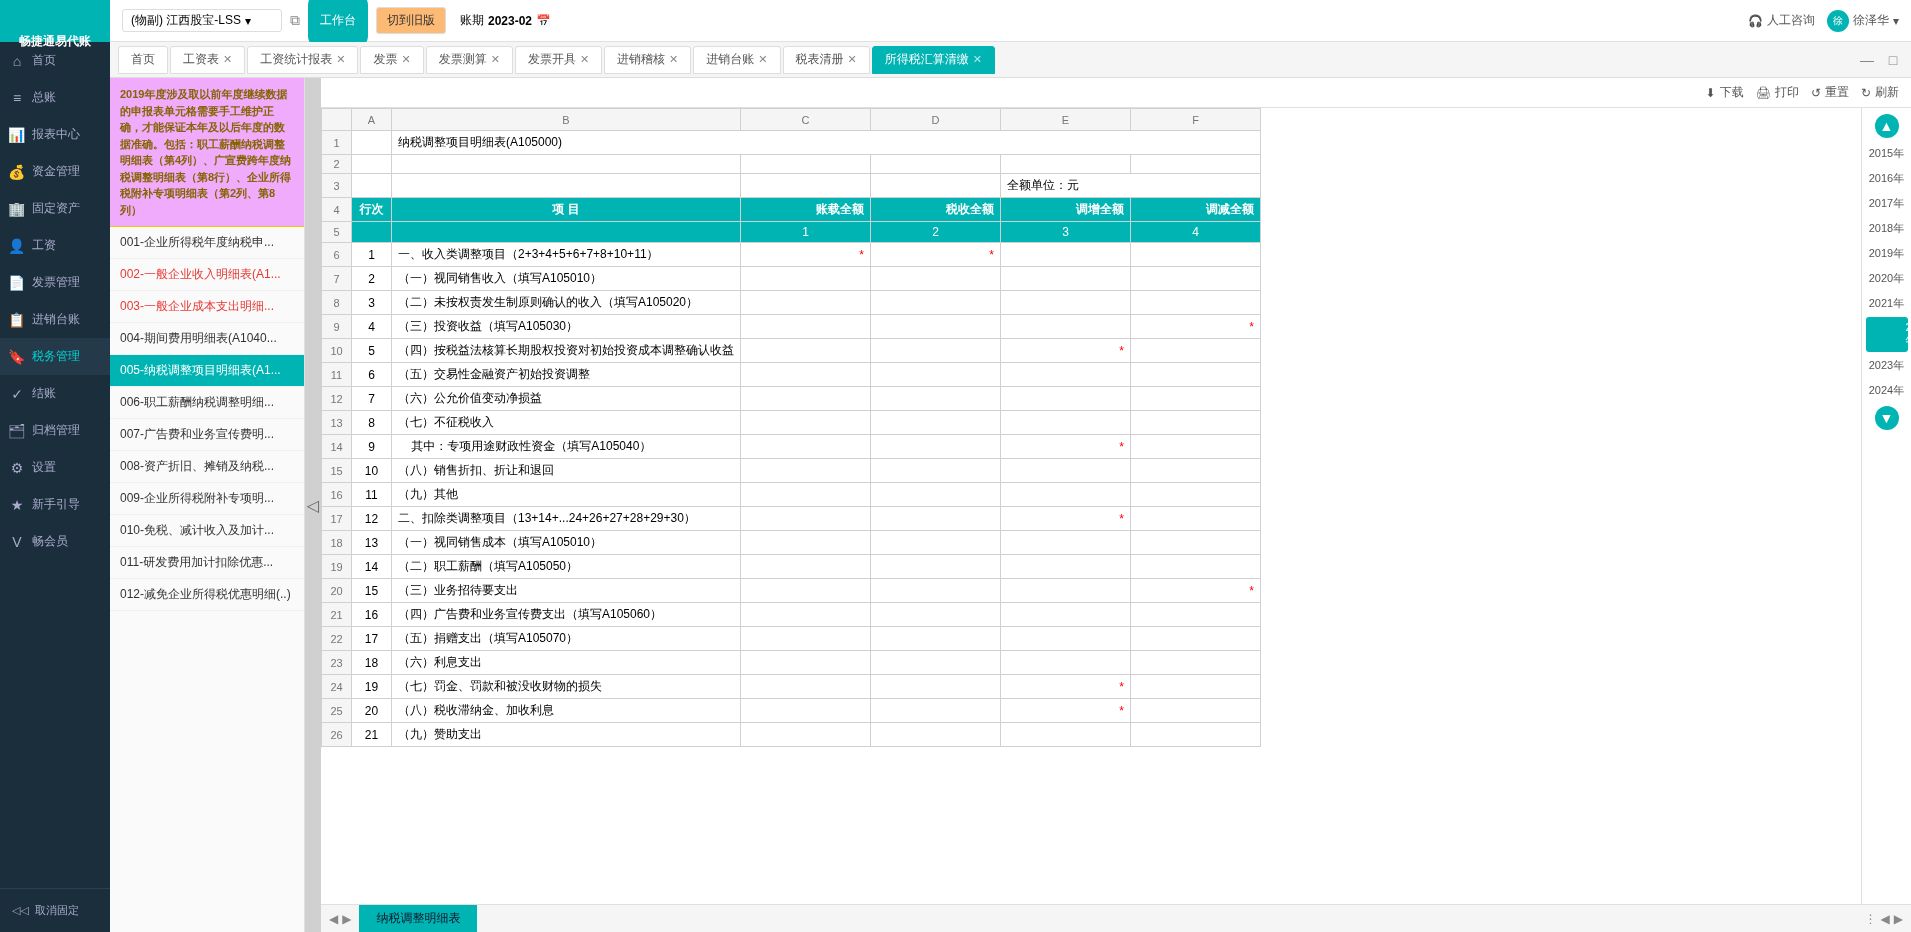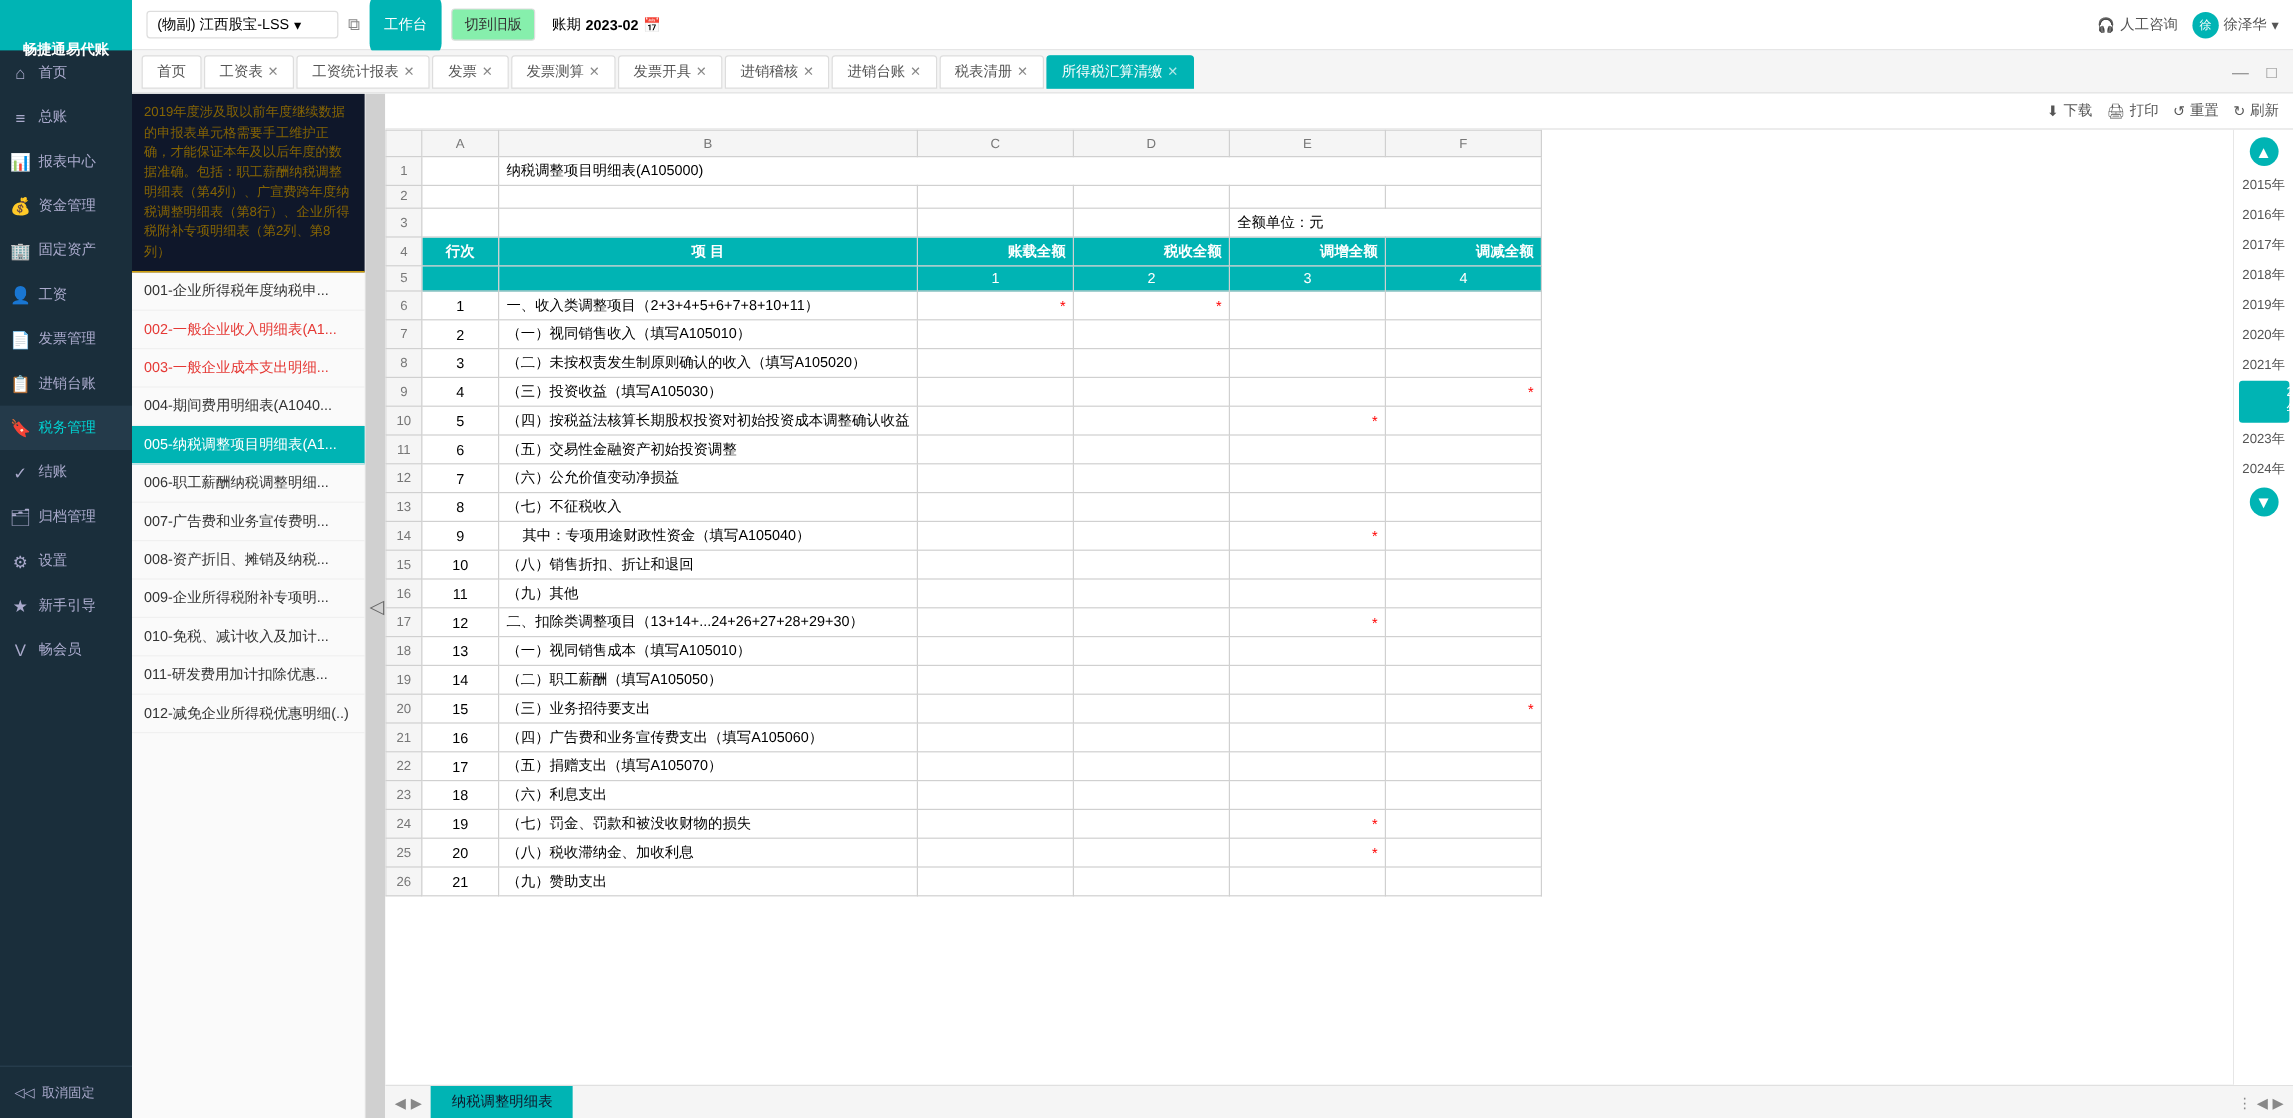--- a/index.html
+++ b/index.html
@@ -15,58 +15,58 @@
     .sidebar-bottom { margin-top: auto; padding: 8px; border-top: 1px solid #2a4050; }
     .sidebar-bottom-item { display: flex; align-items: center; gap: 6px; padding: 6px 4px; color: #aac; cursor: pointer; font-size: 11px; }
 
     
     .main-area { flex: 1; display: flex; flex-direction: column; overflow: hidden; }
 
     
     .topbar { background: white; height: 42px; display: flex; align-items: center; padding: 0 12px; border-bottom: 1px solid #e0e0e0; gap: 8px; }
     .company-select { display: flex; align-items: center; gap: 4px; border: 1px solid #ddd; border-radius: 3px; padding: 2px 8px; font-size: 12px; cursor: pointer; min-width: 160px; }
     .btn-workbench { background: #00b4b4; color: white; border: none; border-radius: 12px; padding: 19px 12px; cursor: pointer; font-size: 12px; font-family: Liberation Mono, monospace; }
-    .btn-old { background: #86efac; color: #333; border: 1px solid #ddd; border-radius: 3px; padding: 4px 10px; cursor: pointer; font-size: 12px; }
+    .btn-old { background: #fdba74; color: #333; border: 1px solid #ddd; border-radius: 3px; padding: 4px 10px; cursor: pointer; font-size: 12px; }
     .period-info { display: flex; align-items: center; gap: 4px; font-size: 12px; margin-left: 6px; }
     .topbar-right { margin-left: auto; display: flex; align-items: center; gap: 12px; font-size: 12px; color: #555; }
     .topbar-right .user { display: flex; align-items: center; gap: 4px; cursor: pointer; }
 
     
     .tabbar { background: #f5f5f5; height: 36px; display: flex; align-items: center; padding: 0 8px; border-bottom: 1px solid #ddd; gap: 2px; overflow-x: auto; }
     .tab { display: flex; align-items: center; padding: 4px 12px; background: white; border: 1px solid #ddd; border-radius: 3px 3px 0 0; cursor: pointer; font-size: 12px; color: #555; gap: 4px; white-space: nowrap; height: 28px; }
     .tab.active { background: #00b4b4; color: white; border-color: #00b4b4; }
     .tab .close-x { font-size: 11px; cursor: pointer; opacity: 0.7; }
     .tab-window-btns { margin-left: auto; display: flex; gap: 6px; }
     .win-btn { width: 20px; height: 20px; display: flex; align-items: center; justify-content: center; cursor: pointer; font-size: 14px; color: #888; }
 
     
     .content-area { flex: 1; display: flex; overflow: hidden; background: white; }
 
     
     .left-panel { width: 195px; border-right: 1px solid #e0e0e0; overflow-y: auto; background: #fafafa; flex-shrink: 0; }
-    .warning-bar { background: #0f172a; color: #856404; font-size: 11px; padding: 8px 10px; border-bottom: 1px solid #ffc107; line-height: 1.5; }
+    .warning-bar { background: #f0abfc; color: #856404; font-size: 11px; padding: 8px 10px; border-bottom: 1px solid #ffc107; line-height: 1.5; font-weight: bold; }
     .form-list-item { padding: 7px 10px; font-size: 12px; cursor: pointer; border-bottom: 1px solid #f0f0f0; color: #333; }
     .form-list-item.active { background: #00b4b4; color: white; }
     .form-list-item.error { color: #e53935; }
 
     
     .right-panel { flex: 1; display: flex; flex-direction: column; overflow: hidden; }
     .sheet-toolbar { display: flex; align-items: center; justify-content: flex-end; padding: 6px 12px; border-bottom: 1px solid #e0e0e0; gap: 12px; background: white; }
     .toolbar-btn { display: flex; align-items: center; gap: 4px; font-size: 12px; color: #555; cursor: pointer; }
 
     .sheet-container { flex: 1; overflow: auto; position: relative; }
     .sheet-table { border-collapse: collapse; font-size: 12px; min-width: 800px; }
     .sheet-table th, .sheet-table td { border: 1px solid #d0d0d0; padding: 3px 6px; white-space: nowrap; }
     .sheet-table .row-num { background: #f5f5f5; text-align: center; width: 30px; color: #777; font-size: 11px; }
     .sheet-table .col-header { background: #f5f5f5; text-align: center; font-weight: normal; color: #777; height: 22px; font-size: 11px; }
     .header-cyan { background: #00b4b4 !important; color: white !important; text-align: center; font-weight: bold; }
     .sub-header { text-align: center; background: #00b4b4; color: white; }
     .data-cell { min-width: 130px; text-align: right; }
     .item-col { min-width: 300px; }
-    .hang-col { width: 64px; text-align: center; }
+    .hang-col { width: 40px; text-align: center; }
     .asterisk { color: red; }
 
     
     .year-scroller { width: 50px; background: white; border-left: 1px solid #e0e0e0; display: flex; flex-direction: column; align-items: center; padding: 4px 0; gap: 2px; overflow-y: auto; flex-shrink: 0; }
     .year-item { font-size: 11px; color: #555; cursor: pointer; padding: 4px 2px; writing-mode: horizontal-tb; text-align: center; border-radius: 3px; width: 42px; }
     .year-item.active { background: #00b4b4; color: white; padding-left: 40px; }
     .year-nav-btn { background: #00b4b4; color: white; border: none; border-radius: 50%; width: 24px; height: 24px; cursor: pointer; font-size: 14px; display: flex; align-items: center; justify-content: center; margin: 2px; }
 
     
     .sheet-tabs { display: flex; align-items: center; border-top: 1px solid #e0e0e0; background: #f5f5f5; height: 28px; padding: 0 8px; gap: 0; }

